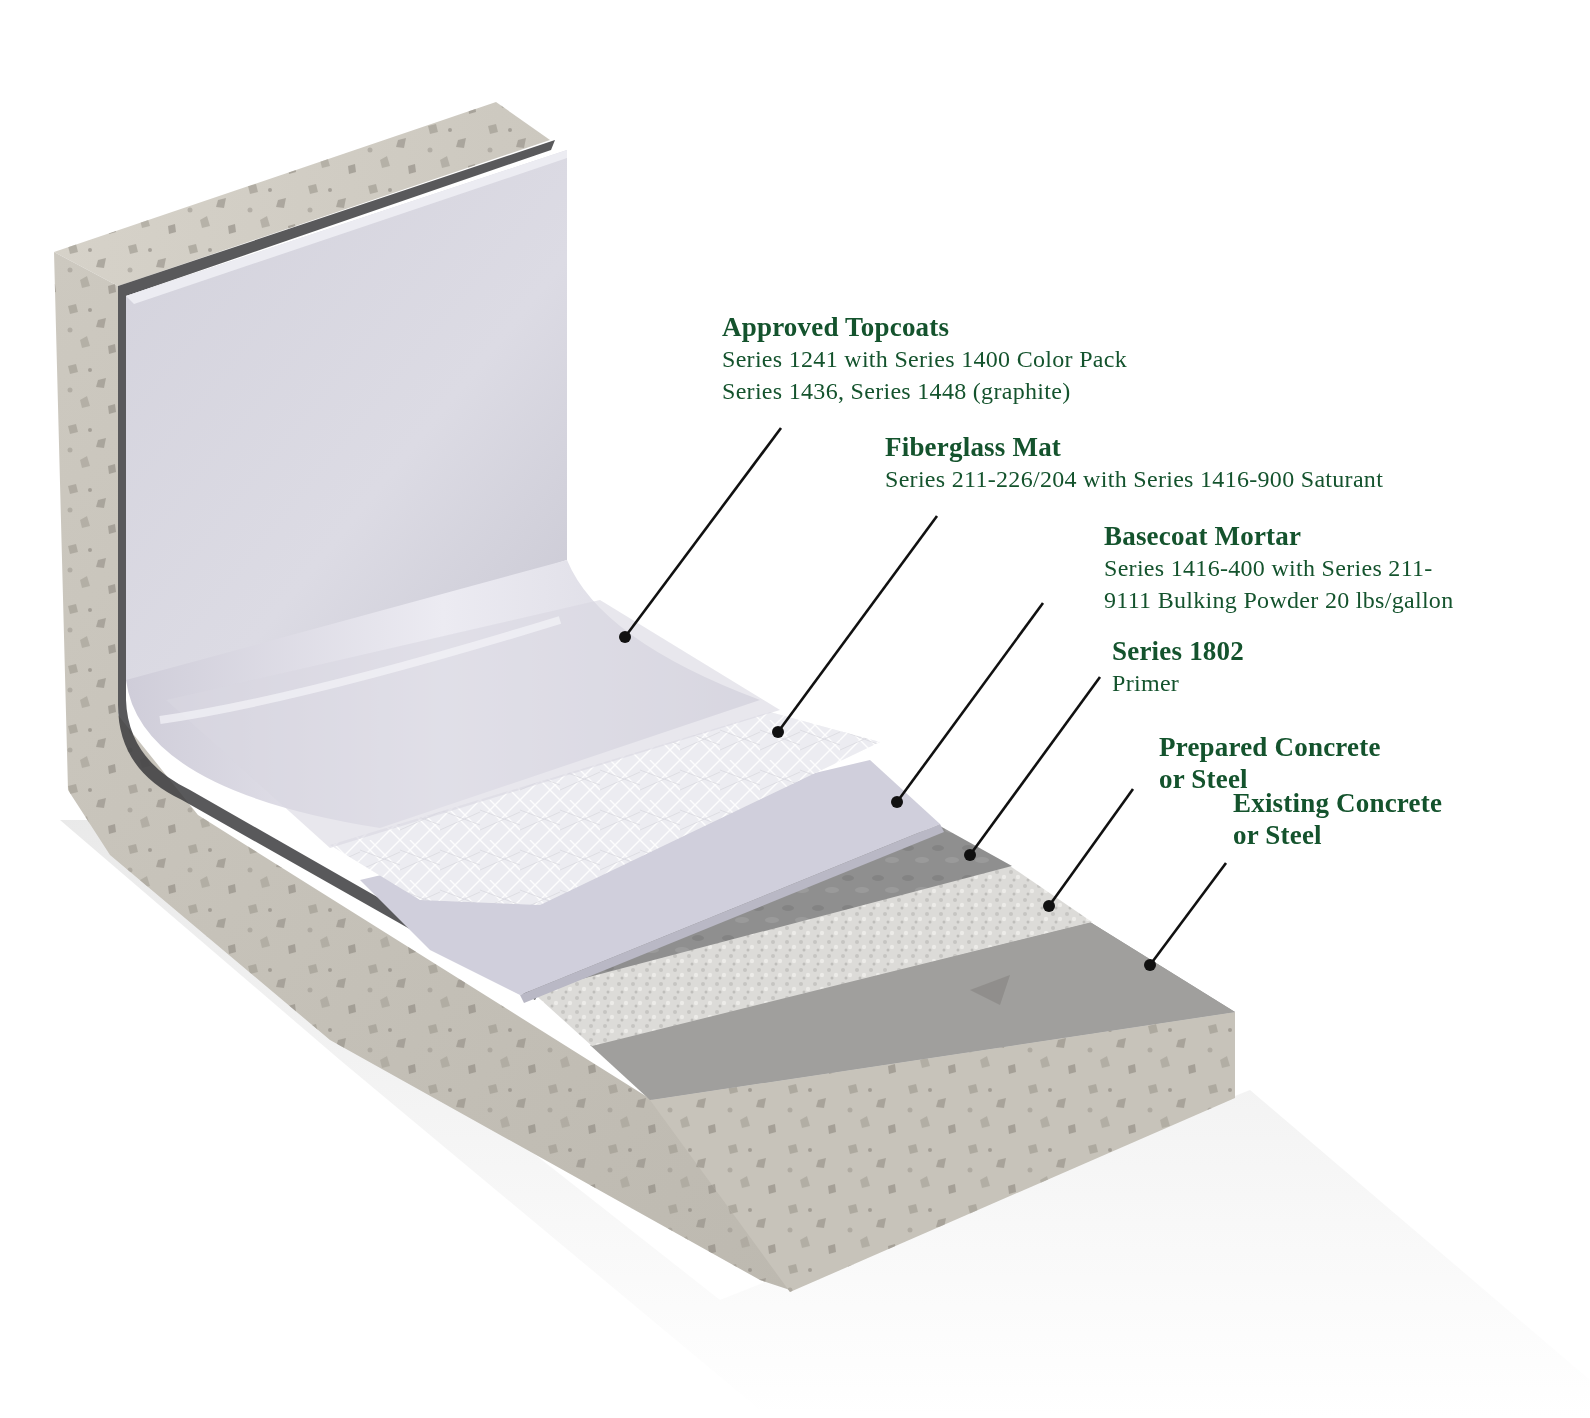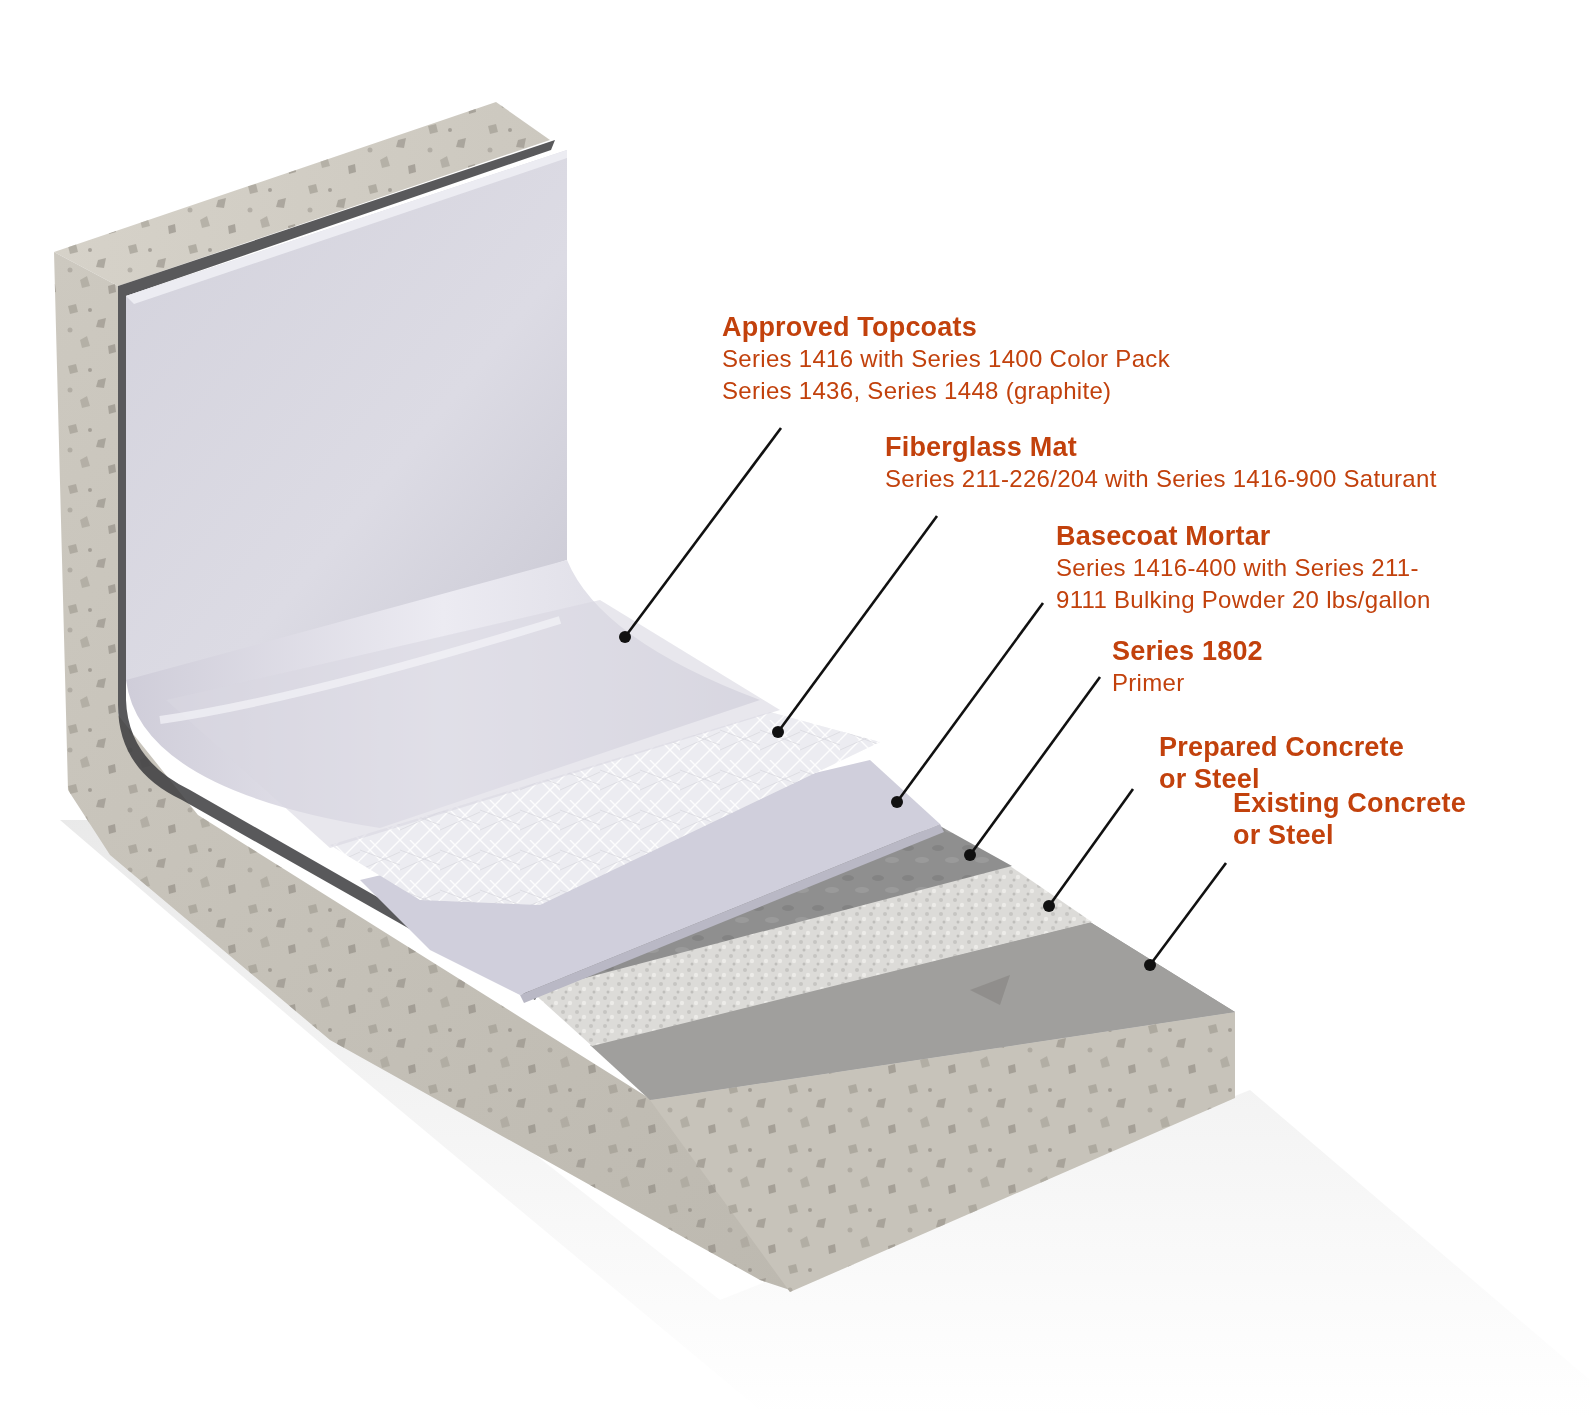--- a/index.html
+++ b/index.html
@@ -1,19 +1,19 @@
 <!DOCTYPE html>
 <html><head>
 <meta charset="utf-8">
 <style>
   html, body { margin: 0; padding: 0; background: #ffffff; }
   body { width: 1590px; height: 1418px; position: relative; overflow: hidden;
          font-family: "Liberation Sans", sans-serif; }
   #art { position: absolute; left: 0; top: 0; width: 1590px; height: 1418px; }
-  .label { position: absolute; color: #c2410c; line-height: 1.0; }
+  .label { position: absolute; color: #14532d; line-height: 1.0; font-family: Liberation Serif, serif; }
   .label .title { font-weight: bold; font-size: 27px; letter-spacing: 0.2px; display: block; }
   .label .desc { font-size: 24px; display: block; letter-spacing: 0.3px; margin-top: 6px; white-space: pre; }
   .label .desc + .desc { margin-top: 8px; }
 </style>
 </head>
 <body>
 
 <svg id="art" viewBox="0 0 1590 1418" xmlns="http://www.w3.org/2000/svg">
   <defs>
     <linearGradient id="floorShadow" x1="0" y1="0" x2="0" y2="1">
@@ -131,30 +131,30 @@
     <circle cx="970" cy="855" r="6" stroke="none"></circle>
     <line x1="1133" y1="789" x2="1049" y2="906"></line>
     <circle cx="1049" cy="906" r="6" stroke="none"></circle>
     <line x1="1226" y1="863" x2="1150" y2="965"></line>
     <circle cx="1150" cy="965" r="6" stroke="none"></circle>
   </g>
 </svg>
 
 <div class="label" style="left:722px; top:314px;">
   <span class="title">Approved Topcoats</span>
-  <span class="desc">Series 1416 with Series 1400 Color Pack</span>
+  <span class="desc">Series 1241 with Series 1400 Color Pack</span>
   <span class="desc">Series 1436, Series 1448 (graphite)</span>
 </div>
 
 <div class="label" style="left:842px; top:434px;margin-left:43px;">
   <span class="title">Fiberglass Mat</span>
   <span class="desc">Series 211-226/204 with Series 1416-900 Saturant</span>
 </div>
 
-<div class="label" style="left:1056px; top:523px;">
+<div class="label" style="left:1104px; top:523px;">
   <span class="title">Basecoat Mortar</span>
   <span class="desc">Series 1416-400 with Series 211-</span>
   <span class="desc">9111 Bulking Powder 20 lbs/gallon</span>
 </div>
 
 <div class="label" style="left:1112px; top:638px;">
   <span class="title">Series 1802</span>
   <span class="desc">Primer</span>
 </div>
 

